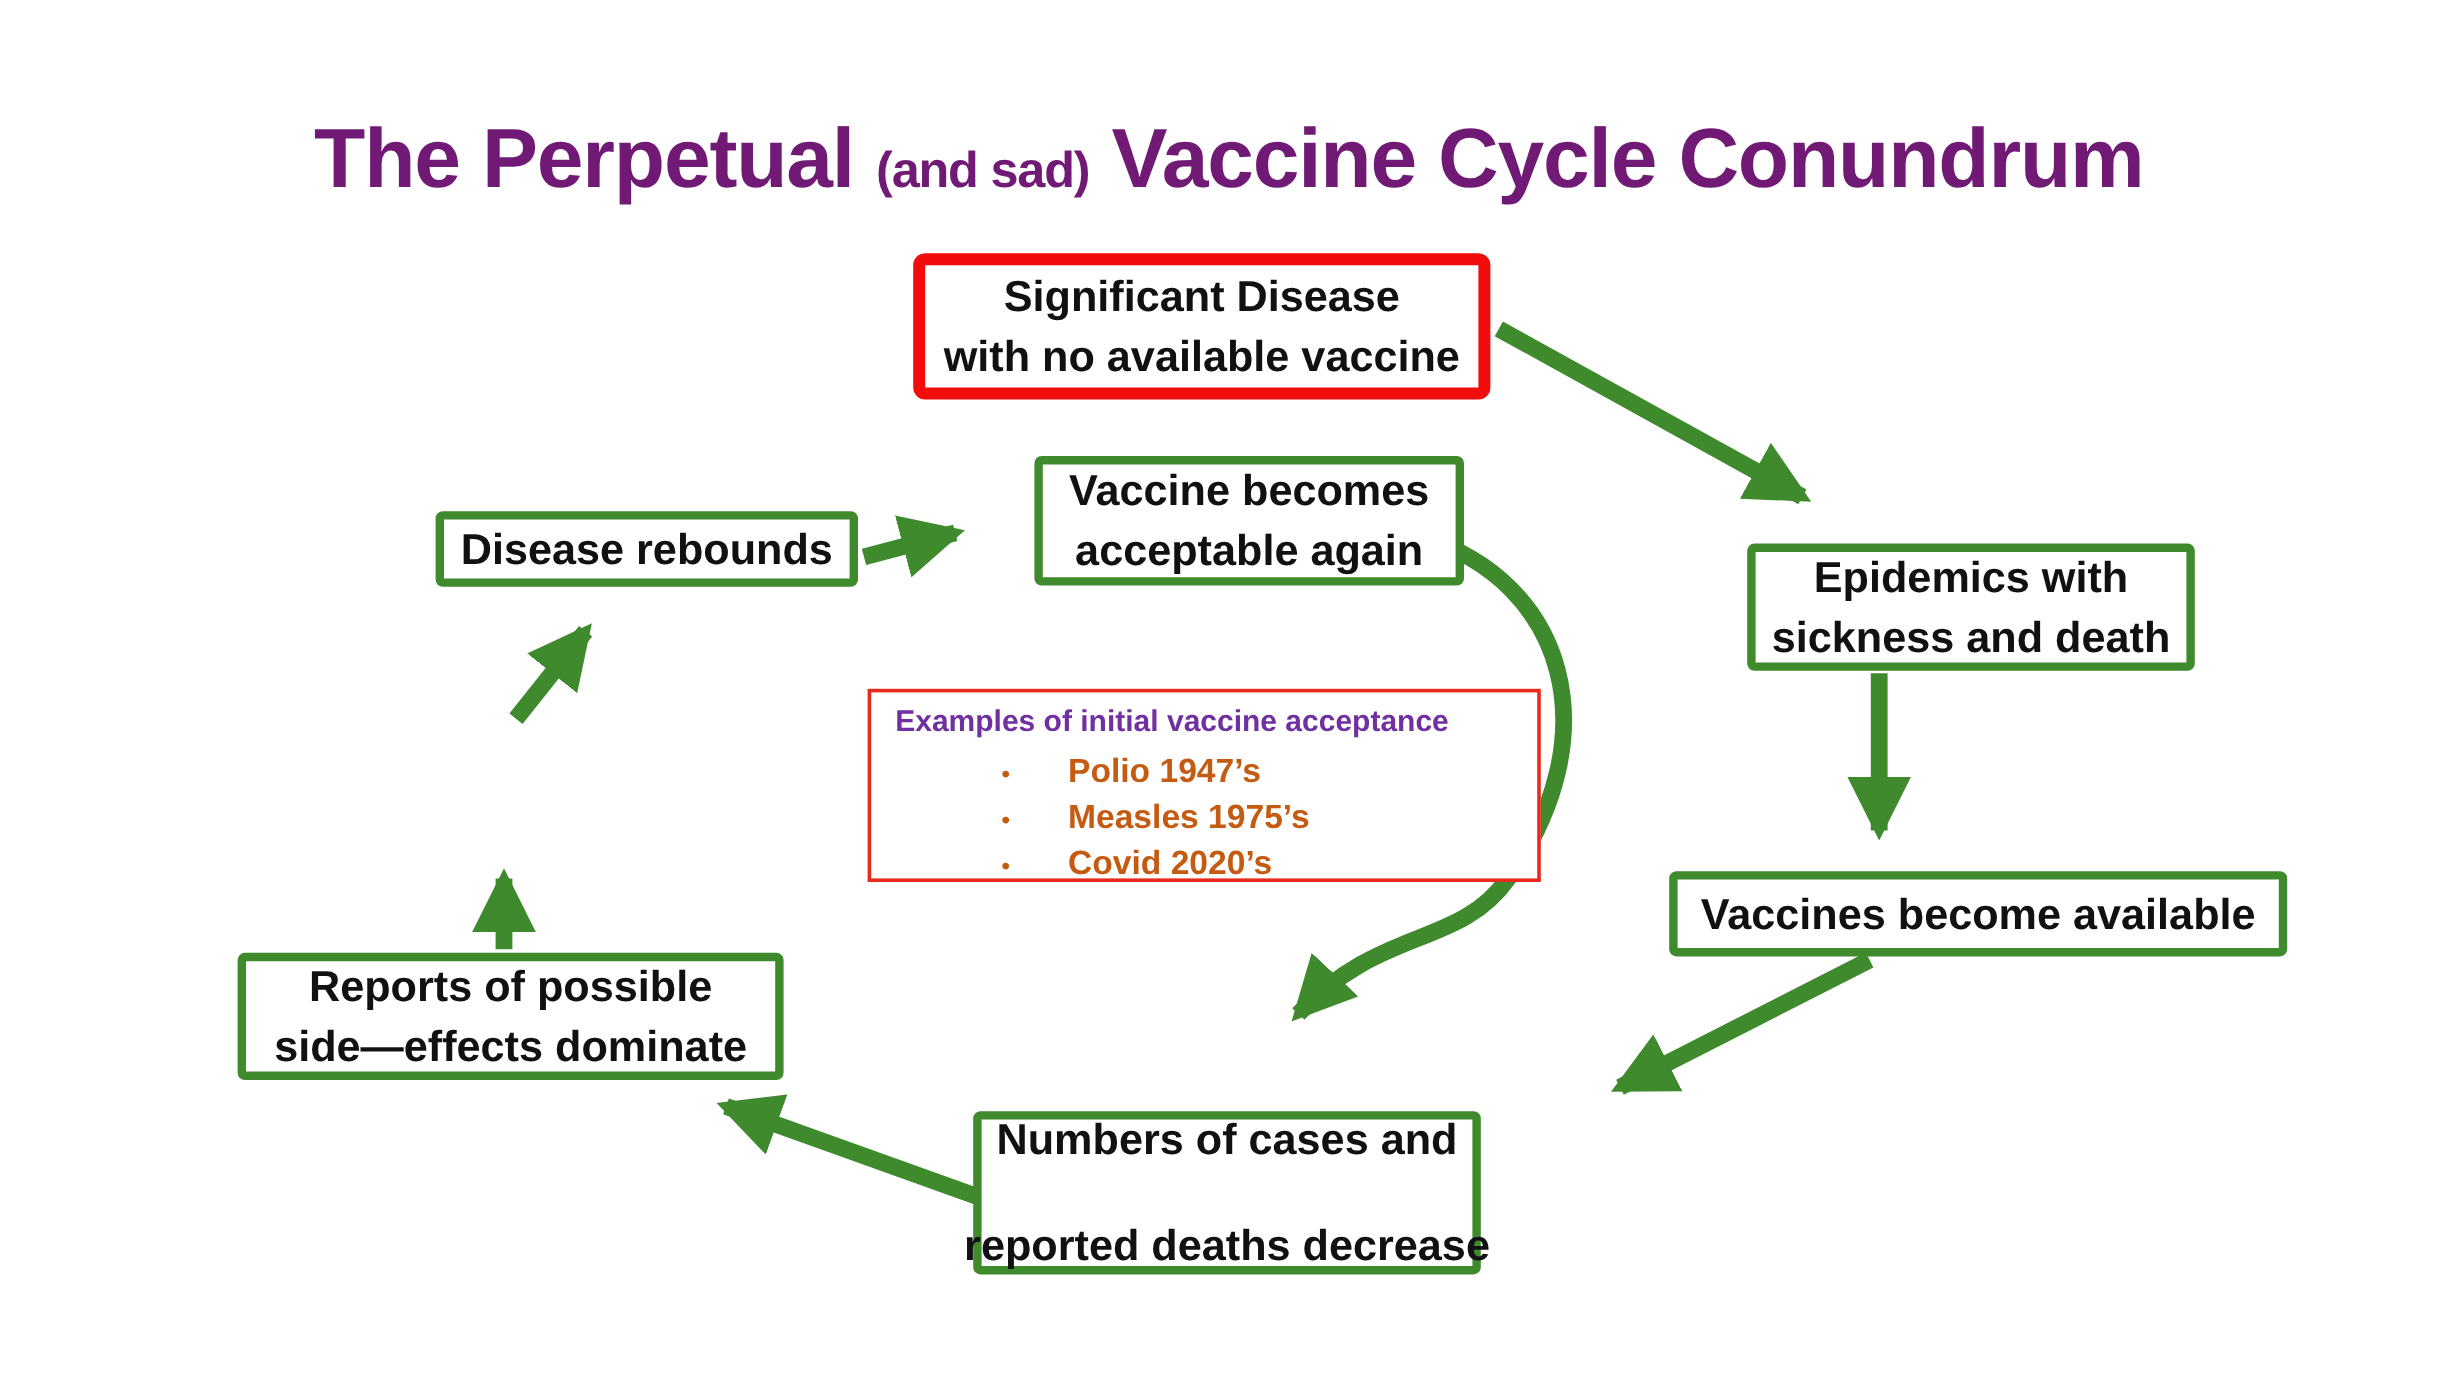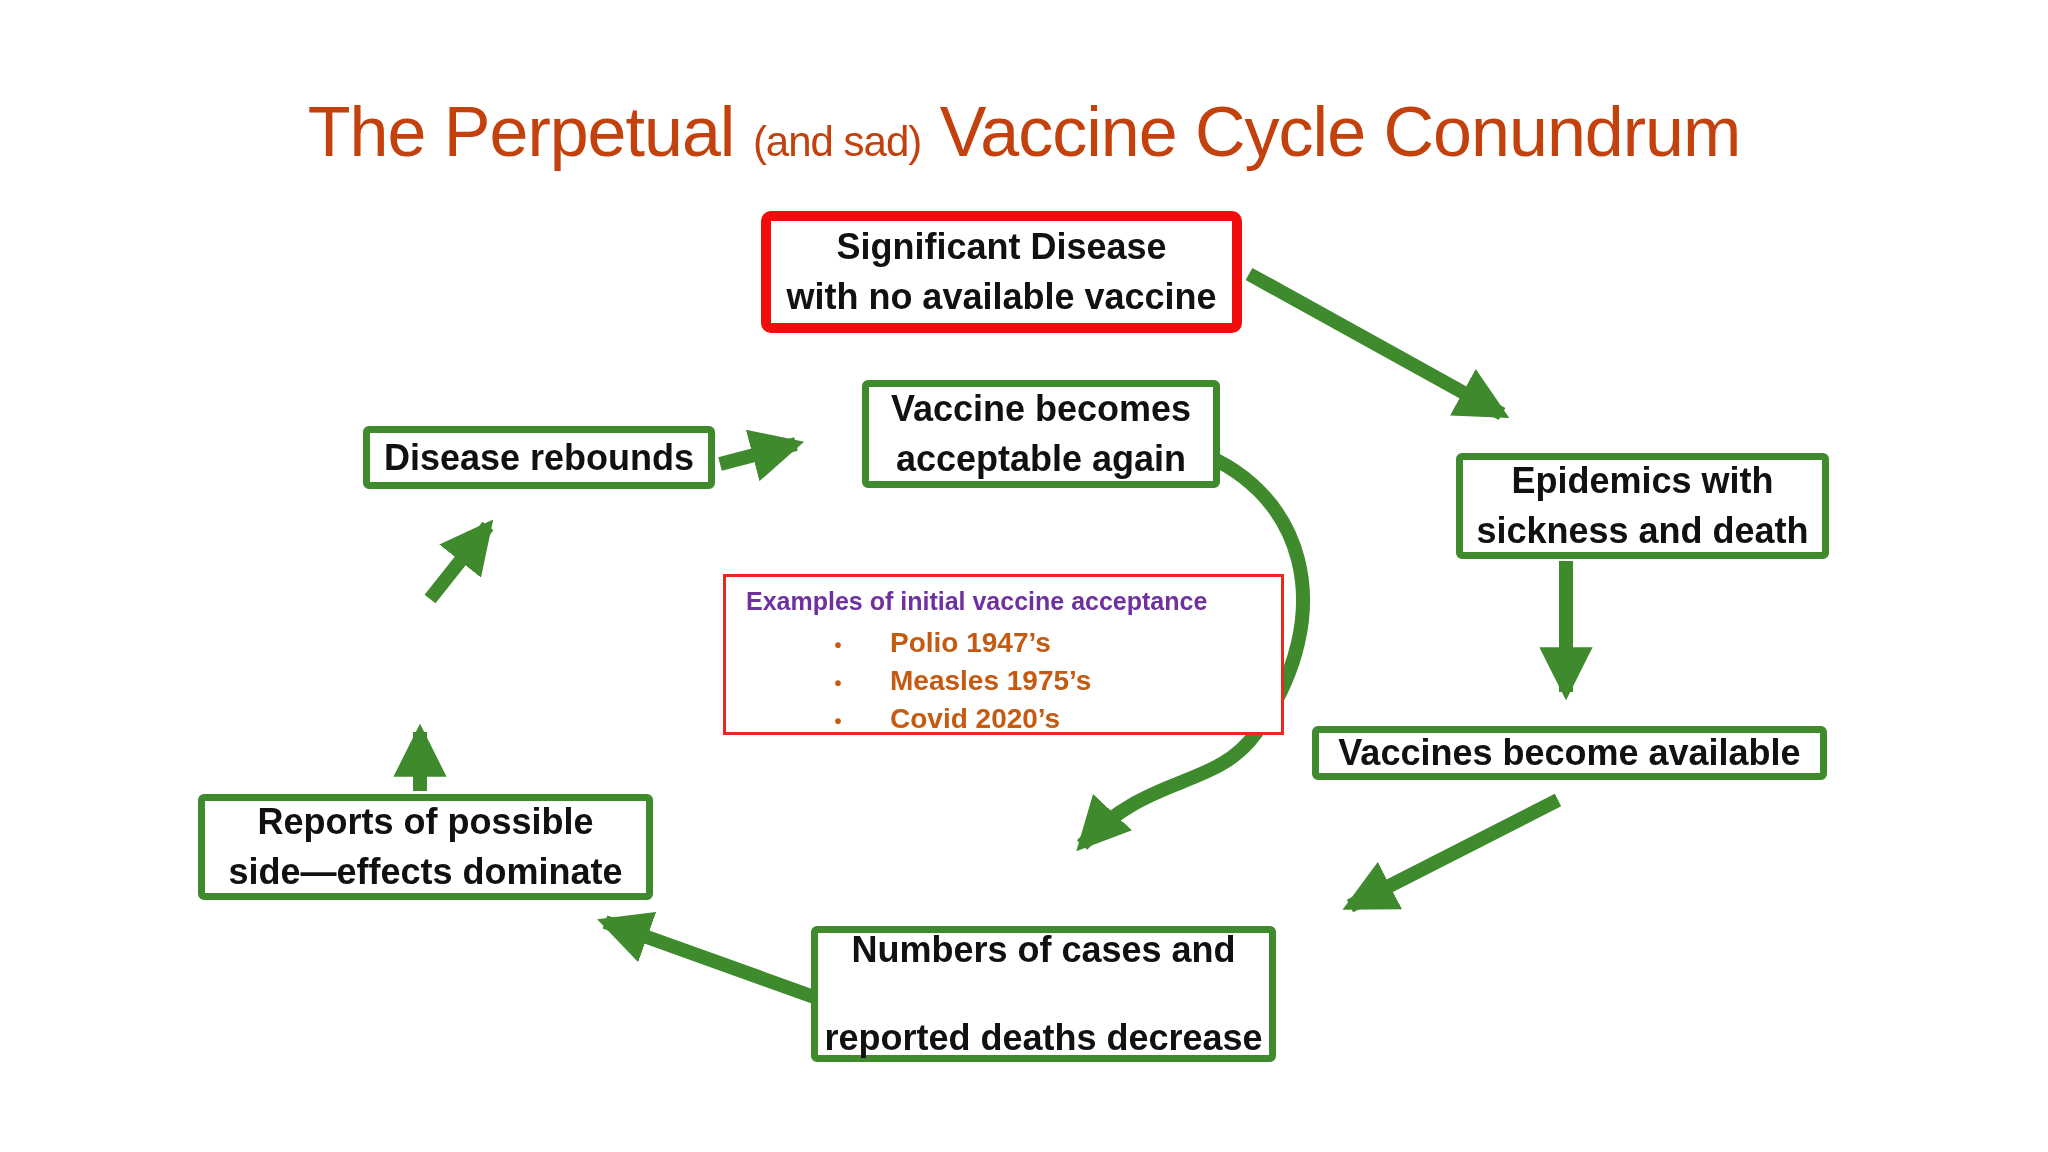--- a/index.html
+++ b/index.html
@@ -15,22 +15,22 @@
     background: #ffffff;
     overflow: hidden;
   }
   
   .slide-title {
     position: absolute;
     left: 0;
     top: 92px;
     width: 2048px;
     text-align: center;
-    color: #c2410c;
-    font-weight: 400;
+    color: #701a75;
+    font-weight: 700;
     white-space: nowrap;
   }
   .title-big   { font-size: 70px; letter-spacing: -1px; }
   .title-small { font-size: 42px; margin: 0 14px; letter-spacing: -1px; }
   
   #arrows {
     position: absolute;
     left: 0; top: 0;
     width: 2048px; height: 1152px;
     pointer-events: none;
@@ -148,27 +148,27 @@
     <div class="example-item">
       <span class="dot">•</span>
       <span>Measles 1975’s</span>
     </div>
     <div class="example-item">
       <span class="dot">•</span>
       <span>Covid 2020’s</span>
     </div>
   </div>
 
-  <div class="node" style="left:1312px; top:726px; width:515px; height:54px; font-size:36px;">
+  <div class="node" style="left:1391px; top:726px; width:515px; height:71px; font-size:36px;">
     <span class="l">Vaccines become available</span>
   </div>
 
   <div class="node" style="left:198px; top:794px; width:455px; height:106px; font-size:36px;">
     <span class="l">Reports of possible</span>
     <span class="l">side—effects dominate</span>
   </div>
 
-  <div class="node" style="left:811px; top:926px; width:465px; height:136px; font-size:36px;gap:38px;">
+  <div class="node" style="left:811px; top:926px; width:423px; height:136px; font-size:36px;gap:38px;">
     <span class="l">Numbers of cases and</span>
     <span class="l">reported deaths decrease</span>
   </div>
 
 </div>
 
 </body></html>

